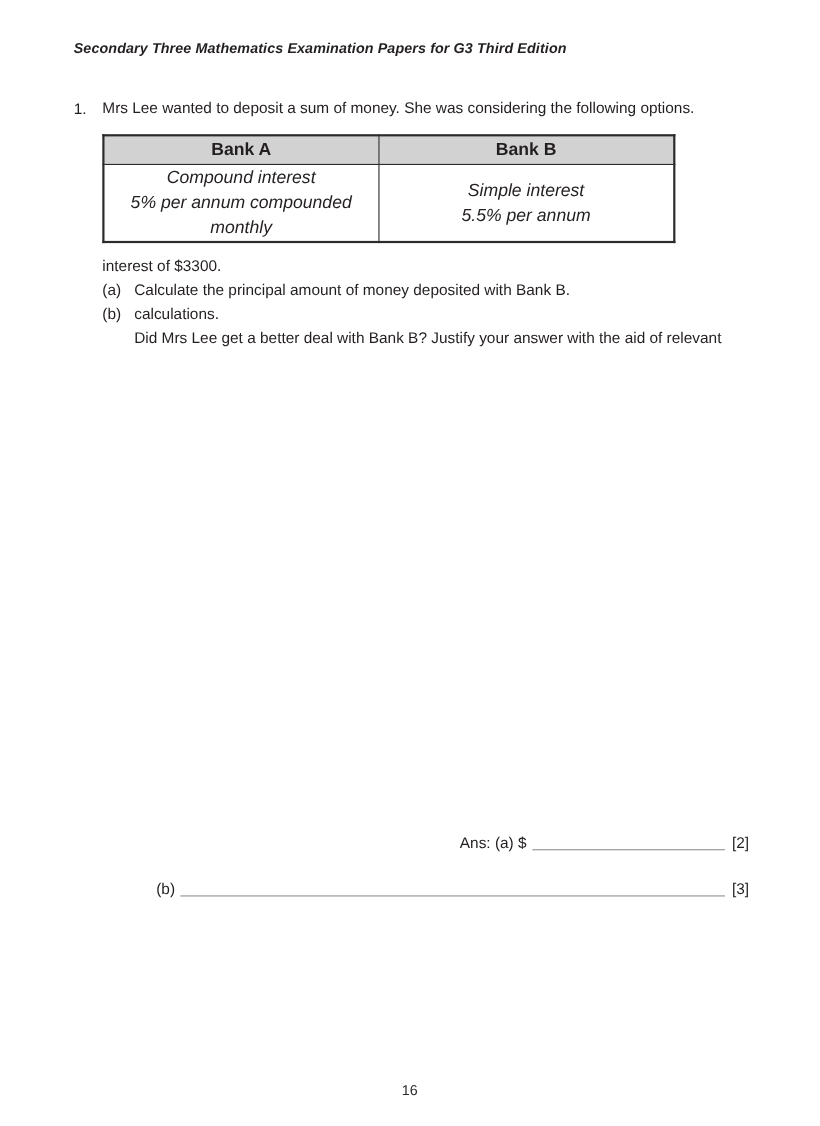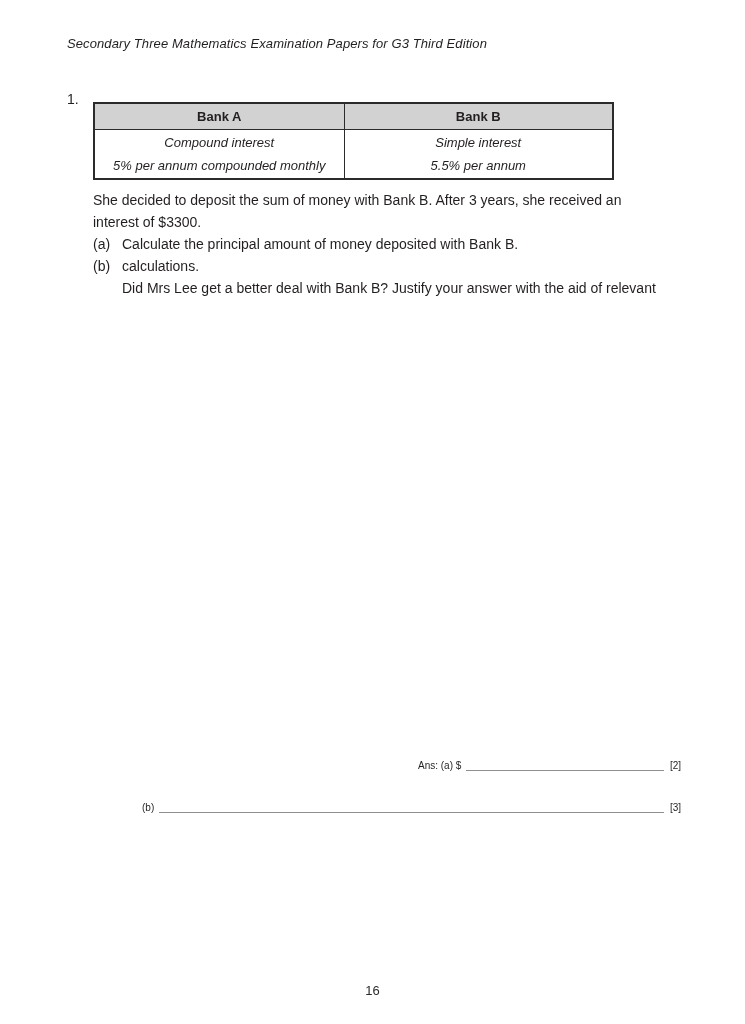--- a/index.html
+++ b/index.html
@@ -7,21 +7,21 @@
     position:relative;
     width:745px; height:1024px;
     margin:0 auto;
     background:#ffffff;
     font-family:"Liberation Sans", sans-serif;
     color:#231f20;
     overflow:hidden;
   }
   .running-head {
     position:absolute; left:67px; top:36px;
-    font-size:13px; font-weight:normal; font-style:italic;
+    font-size:13px; font-weight:bold; font-style:italic;
     letter-spacing:0.1px;
   }
   .question {
     position:absolute; left:67px; top:88px; width:616px;
     font-size:14px; line-height:22px;
   }
   .q-row { display:flex; }
   .q-num { width:26px; flex:0 0 26px; }
   .q-content { flex:1; min-width:0; }
   .intro { line-height:20px; }
@@ -29,21 +29,21 @@
   table.bank-table {
     border-collapse:collapse;
     margin-top:14px;
     width:519px;
     table-layout:fixed;
     border:2px solid #2b2b2b;
   }
   table.bank-table th, table.bank-table td {
     border:1.5px solid #2b2b2b;
     text-align:center;
-    font-size:13px;
+    font-size:16px;
     padding:0;
   }
   table.bank-table th {
     background:#d2d2d2;
     font-weight:bold;
     height:25px;
     line-height:25px;
   }
   table.bank-table td { height:48px; vertical-align:middle; }
   table.bank-table td .cell-line { line-height:23px;font-style:italic; }
@@ -51,22 +51,22 @@
   .col-b { width:269px; }
 
   .body-par { margin-top:9px; }
   .part { display:flex; margin-top:0; }
   .part-label { width:29px; flex:0 0 29px; }
   .part-text { flex:1; min-width:0; }
   .part-text .line, .body-par .line { white-space:nowrap; }
 
   .ans-row {
     position:absolute;
-    display:flex; align-items:flex-start;
-    font-size:10px; line-height:18px;
+    display:flex; align-items:center;
+    font-size:14px; line-height:18px;
     right:64px;
   }
   .ans-a { top:757px; left:418px; }
   .ans-b { top:799px; left:142px; }
   .ans-prefix { white-space:pre; }
   .rule {
     flex:1;
     height:13px;
     border-bottom:1.2px solid #8f8f8f;
     margin:0 6px 0 5px;
@@ -83,20 +83,21 @@
 
 <div class="page">
 
   <div class="running-head">Secondary Three Mathematics Examination Papers for G3 Third Edition</div>
 
   <div class="question">
     <div class="q-row">
       <span class="q-num">1.</span>
       <div class="q-content">
 
+        <div class="intro">Mrs Lee wanted to deposit a sum of money. She was considering the following options.</div>
 
         <table class="bank-table">
           <colgroup>
               <col class="col-a">
               <col class="col-b">
             </colgroup>
           <thead>
             <tr>
               <th>Bank A</th>
               <th>Bank B</th>
@@ -110,21 +111,20 @@
               </td>
               <td>
                 <div class="cell-line">Simple interest</div>
                 <div class="cell-line">5.5% per annum</div>
               </td>
             </tr>
           </tbody>
         </table>
 
         <div class="body-par">
-          <div class="line">She decided to deposit the sum of money with Bank B. After 3 years, she received an</div>
           <div class="line">interest of $3300.</div>
         </div>
 
         <div class="part">
           <span class="part-label">(a)</span>
           <div class="part-text">
             <div class="line">Calculate the principal amount of money deposited with Bank B.</div>
           </div>
         </div>
 

